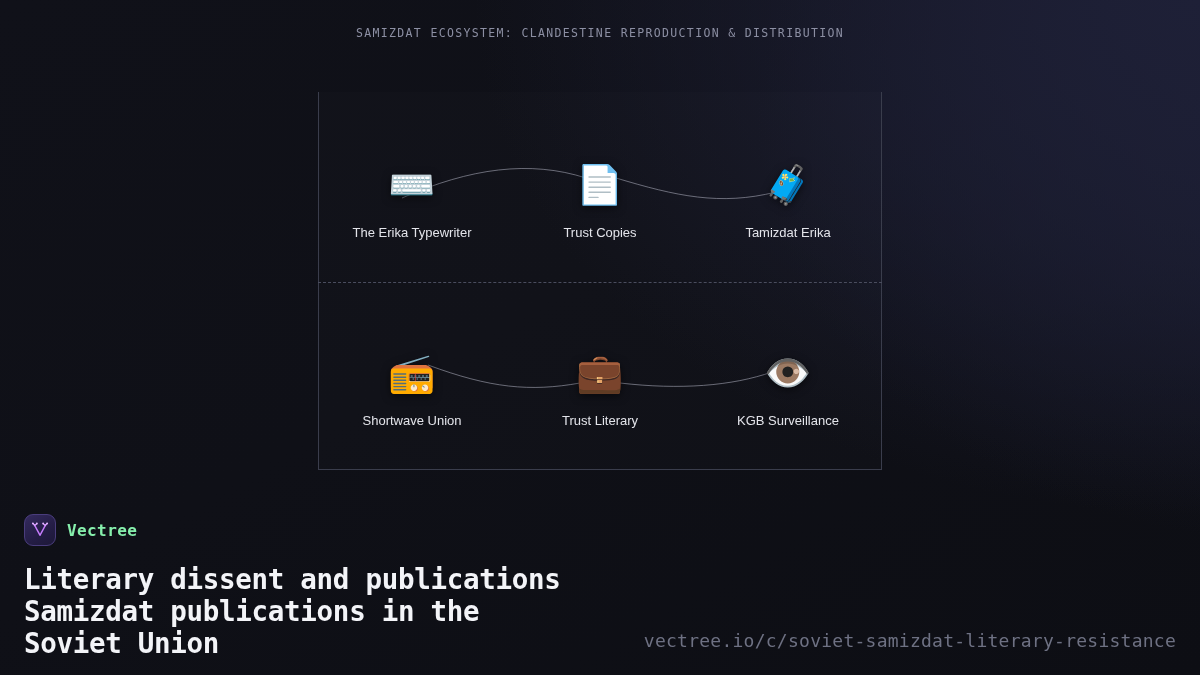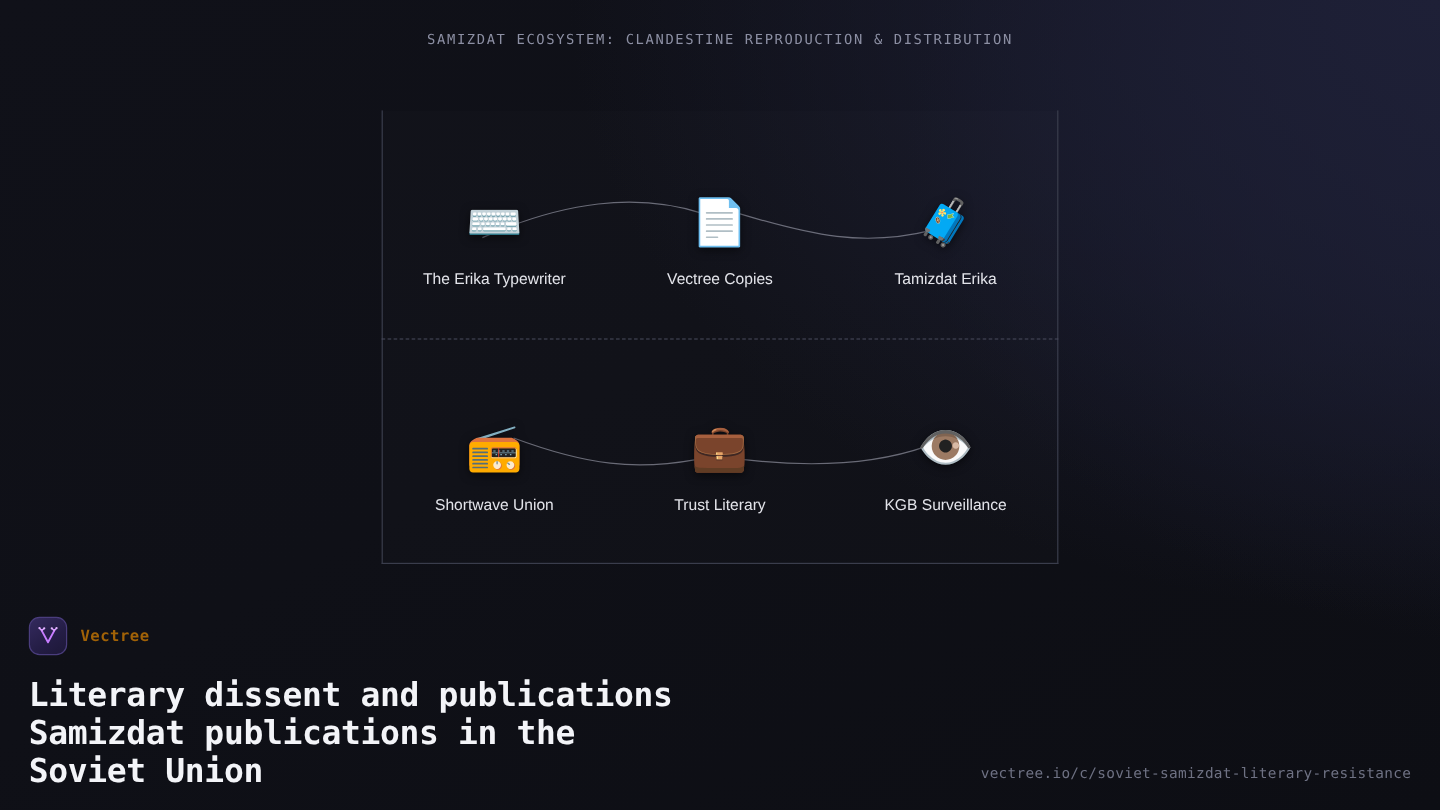--- a/index.html
+++ b/index.html
@@ -94,41 +94,41 @@
   #brand-logo {
     width:32px; height:32px;
     border-radius:9px;
     background:linear-gradient(145deg,#342a5e 0%,#241d45 60%,#1d1838 100%);
     border:1px solid #4a3d7d;
     display:flex; align-items:center; justify-content:center;
     flex:0 0 auto;
   }
   #brand-name {
     font-family:"DejaVu Sans Mono", "Liberation Mono", monospace;
-    font-size:13px;
+    font-size:16px;
     font-weight:bold;
-    color:#a16207;
+    color:#86efac;
     letter-spacing:0.4px;
   }
   #headline {
     margin-top:17px;
     font-family:"DejaVu Sans Mono", "Liberation Mono", monospace;
     font-size:27.5px;
     font-weight:bold;
     line-height:32px;
     color:#f3f4f8;
     letter-spacing:-0.3px;
     max-width:760px;
     white-space:pre-line;
   }
   #url {
     position:absolute;
     right:24px; bottom:24px;
     font-family:"DejaVu Sans Mono", "Liberation Mono", monospace;
-    font-size:12px;
+    font-size:18px;
     color:#6e7183;
     letter-spacing:0.25px;
     white-space:nowrap;
   }
 </style>
 </head>
 <body>
 
 <div id="canvas">
 
@@ -144,21 +144,21 @@
       <path d="M 620 383 C 680 390 732 386 772 372" fill="none" stroke="#9fa2b0" stroke-width="1" opacity="0.62"></path>
     </svg>
 
   <div id="nodes">
       <div class="node" style="left: 412px; top: 162px;">
         <span class="node-icon">⌨️</span>
         <span class="node-label">The Erika Typewriter</span>
       </div>
       <div class="node" style="left: 600px; top: 162px;">
         <span class="node-icon">📄</span>
-        <span class="node-label">Vectree Copies</span>
+        <span class="node-label">Trust Copies</span>
       </div>
       <div class="node" style="left: 788px; top: 162px;">
         <span class="node-icon">🧳</span>
         <span class="node-label">Tamizdat Erika</span>
       </div>
       <div class="node" style="left: 412px; top: 350px;">
         <span class="node-icon">📻</span>
         <span class="node-label">Shortwave Union</span>
       </div>
       <div class="node" style="left: 600px; top: 350px;">

